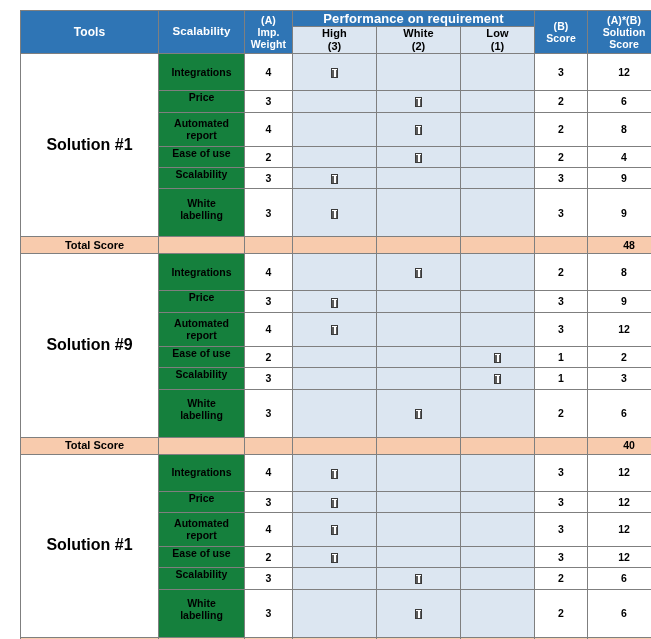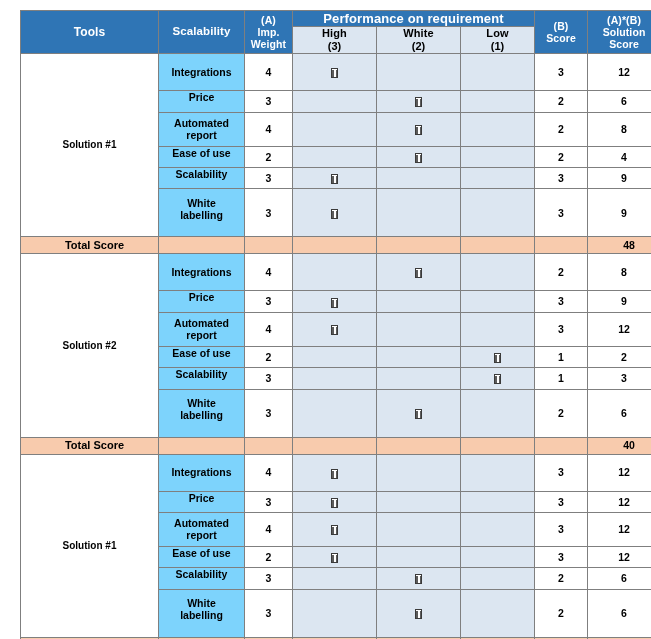--- a/index.html
+++ b/index.html
@@ -66,26 +66,26 @@
   th.sub {
     background: #dce6f1;
     color: #000000;
     border: 1px solid #7f7f7f;
     font-size: 11px;
     margin-top: 16px;
   }
 
   
   td.solution {
-    font-size: 10px;
+    font-size: 16px;
     vertical-align: middle;
     background: #ffffff;
   }
   td.req {
-    background: #7dd3fc;
+    background: #15803d;
     vertical-align: bottom;
     padding-bottom: 1px;
     margin-left: 48px;
   }
   td.req.mid {
     vertical-align: middle;
     padding-bottom: 8px;
   }
   td.wt {
     background: #ffffff;
@@ -249,21 +249,21 @@
           <td class="total-label">Total Score</td>
           <td></td>
           <td></td>
           <td></td>
           <td></td>
           <td></td>
           <td></td>
           <td>48</td>
         </tr>
         <tr style="height: 37px;">
-          <td class="solution" rowspan="6">Solution #2</td>
+          <td class="solution" rowspan="6">Solution #9</td>
           <td class="req"><span>Integrations</span></td>
           <td class="wt">4</td>
           <td class="perf"></td>
           <td class="perf"><span class="mark"></span></td>
           <td class="perf"></td>
           <td class="score">2</td>
           <td class="weighted">8</td>
         </tr>
         <tr style="height: 16px;">
           <td class="req mid"><span>Price</span></td>

